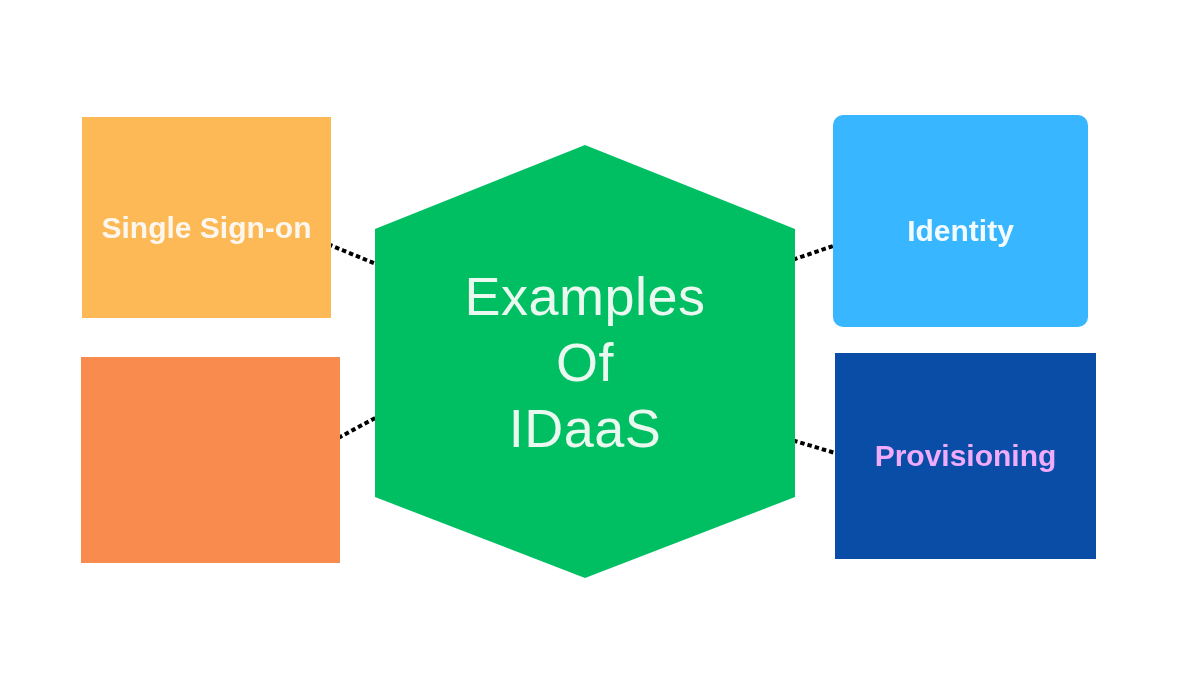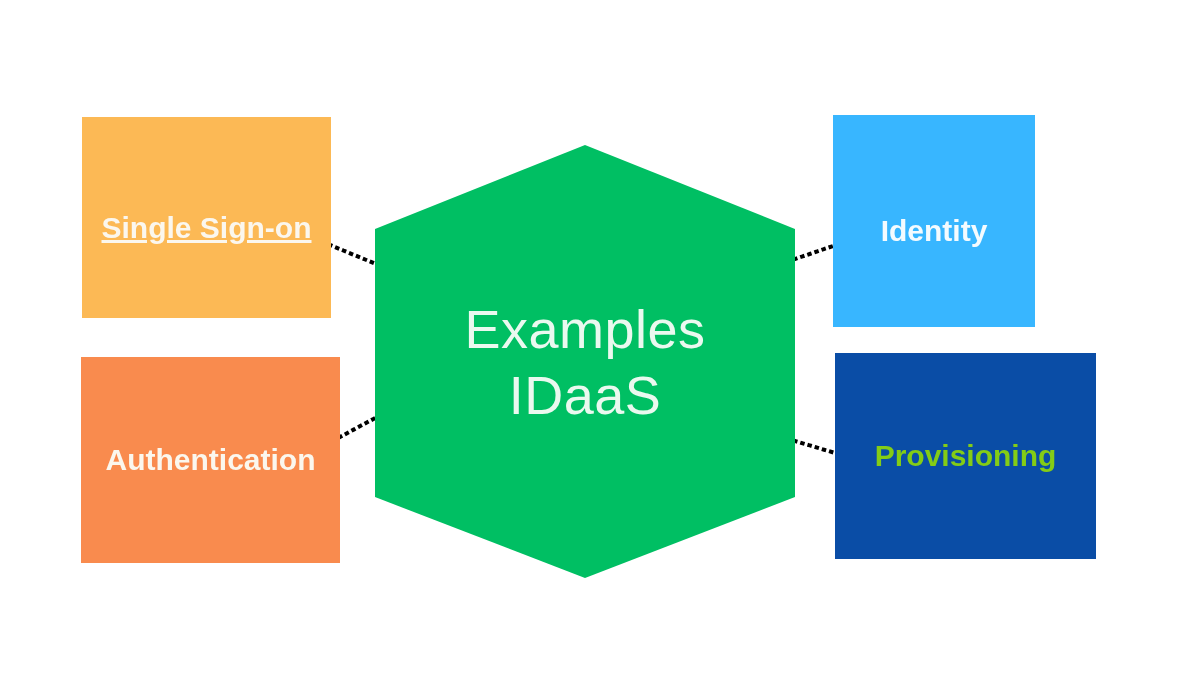--- a/index.html
+++ b/index.html
@@ -23,23 +23,23 @@
     display: flex;
     flex-direction: column;
     justify-content: center;
     align-items: center;
     text-align: center;
     font-weight: 700;
     font-size: 30px;
     line-height: 44px;
   }
   .node.pad-down { padding-top: 20px; }
-  .node-sso          { left: 82px;  top: 117px; width: 249px; height: 201px; text-decoration: underline; }
+  .node-sso          { left: 82px;  top: 117px; width: 249px; height: 201px; }
   .node-mfa          { left: 81px;  top: 357px; width: 259px; height: 206px; }
-  .node-identity     { left: 833px; top: 115px; width: 202px; height: 212px; }
+  .node-identity     { left: 833px; top: 115px; width: 255px; height: 212px; border-radius: 10px; }
   .node-provisioning { left: 835px; top: 353px; width: 261px; height: 206px; }
   .hexagon {
     position: absolute;
     left: 375px; top: 145px;
     width: 420px; height: 433px;
     clip-path: polygon(50% 0%, 100% 19.4%, 100% 81.3%, 50% 100%, 0% 81.3%, 0% 19.4%);
     display: flex;
     flex-direction: column;
     justify-content: center;
     align-items: center;
@@ -60,29 +60,29 @@
       <line x1="340" y1="437" x2="377" y2="417" stroke="#000000" stroke-width="4" stroke-dasharray="0.5 7" stroke-linecap="square"></line>
       <line x1="795" y1="259" x2="833" y2="246" stroke="#000000" stroke-width="4" stroke-dasharray="0.5 7" stroke-linecap="square"></line>
       <line x1="795" y1="441" x2="835" y2="453" stroke="#000000" stroke-width="4" stroke-dasharray="0.5 7" stroke-linecap="square"></line>
     </svg>
 
   <div class="node node-sso pad-down" style="background-color: rgb(252, 185, 85); color: rgb(251, 247, 238);">
     <div class="node-line">Single Sign-on</div>
   </div>
 
   <div class="node node-mfa" style="background-color: rgb(249, 139, 78); color: rgb(251, 247, 238);">
-    <div class="node-line">Authentication</div>
   </div>
 
   <div class="node node-identity pad-down" style="background-color: rgb(56, 182, 255); color: rgb(244, 251, 255);">
     <div class="node-line">Identity</div>
   </div>
 
-  <div class="node node-provisioning" style="background-color: rgb(10, 77, 166); color: #84cc16;">
+  <div class="node node-provisioning" style="background-color: rgb(10, 77, 166); color: #f0abfc;">
     <div class="node-line">Provisioning</div>
   </div>
 
   <div class="hexagon" style="background-color: rgb(0, 191, 99); color: rgb(234, 249, 239);">
     <div class="hex-line">Examples</div>
+    <div class="hex-line">Of</div>
     <div class="hex-line">IDaaS</div>
   </div>
 
 </div>
 
 </body></html>

